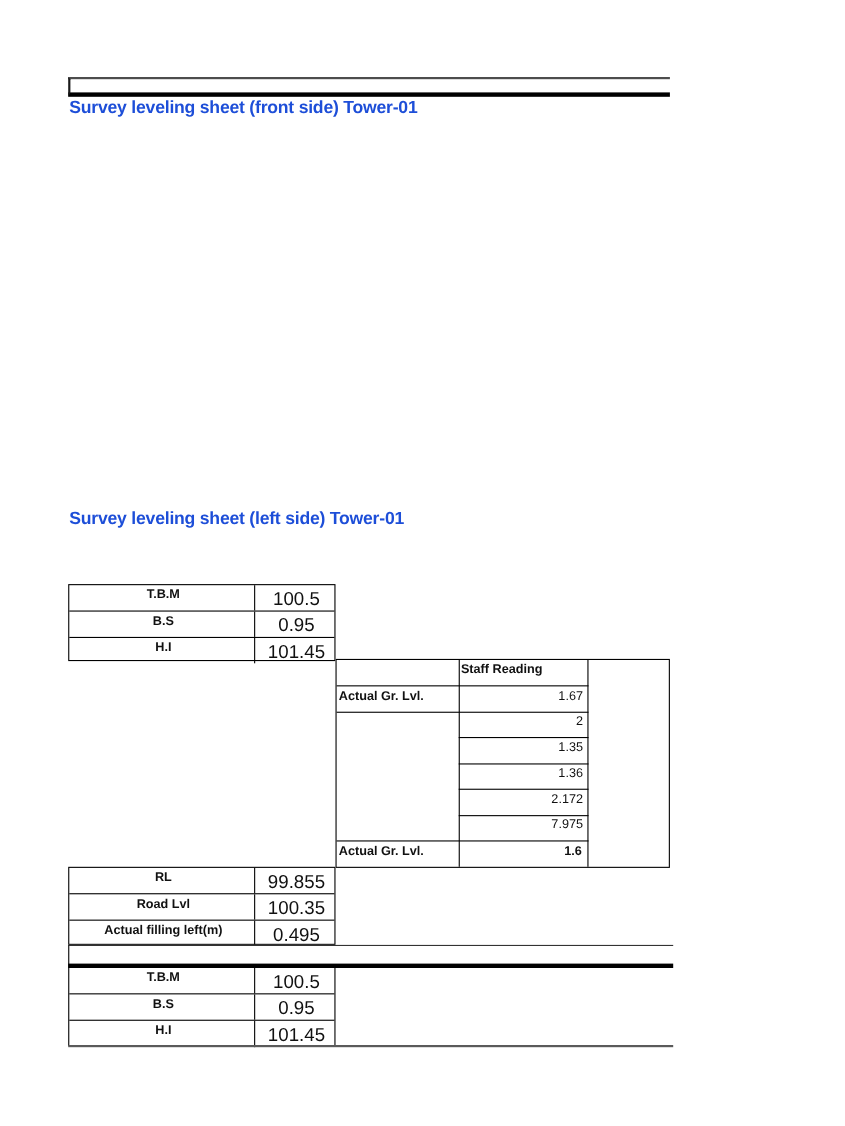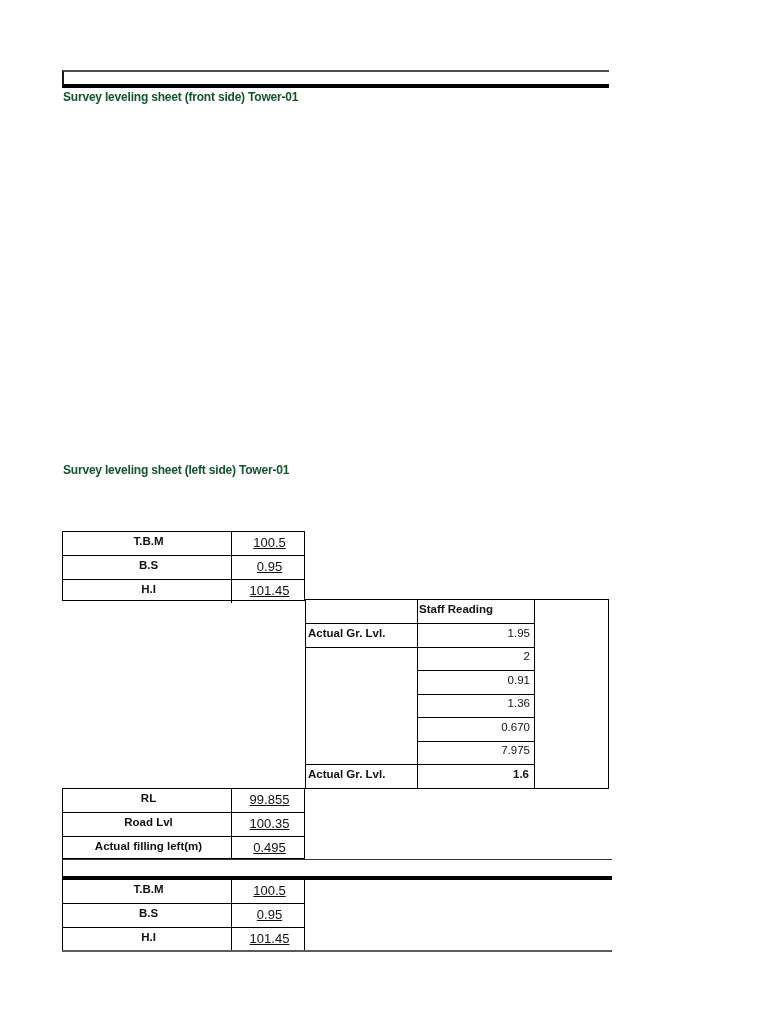--- a/index.html
+++ b/index.html
@@ -2,36 +2,36 @@
 <html><head>
 <meta charset="utf-8">
 <style>
   html,body{margin:0;padding:0;background:#ffffff;}
   #page{
     position:relative;width:768px;height:1024px;background:#ffffff;overflow:hidden;
     font-family:"Liberation Sans","DejaVu Sans",sans-serif;color:#111;
   }
   .abs{position:absolute;box-sizing:border-box;}
   .title{
-    font-size:12px;font-weight:700;letter-spacing:-0.2px;color:#14532d;white-space:nowrap;
+    font-size:16px;font-weight:700;letter-spacing:-0.2px;color:#1d4ed8;white-space:nowrap;
   }
   
   .top-box{
     left:62px;top:70px;width:547px;height:18px;background:#fff;
     border-top:2px solid #4d4d4d;border-left:2px solid #1a1a1a;border-bottom:4px solid #000;
   }
   
   .lv-table{width:243px;border:1.4px solid #000;background:#fff;text-align:center;}
   .lv-row{display:flex;border-bottom:1.4px solid #000;}
   .lv-row:last-child{border-bottom:none;}
   .lv-label{
     width:165px;border-right:1.4px solid #000;font-weight:700;font-size:11.5px;
     padding:3px 0 0 3px;white-space:nowrap;overflow:hidden;
   }
-  .lv-value{flex:1;font-size:13px;padding:3px 0 0 3px;white-space:nowrap;text-decoration:underline;}
+  .lv-value{flex:1;font-size:17px;padding:3px 0 0 3px;white-space:nowrap;}
   #tbl-benchmark-top{left:62px;top:531px;height:70px;}
   #tbl-benchmark-top .lv-row{height:22.9px;}
   #tbl-result{left:62px;top:788px;height:71px;}
   #tbl-result .lv-row{height:23.2px;}
   #tbl-benchmark-bottom{left:62px;top:880px;height:71px;border-top:none;border-bottom:none;}
   #tbl-benchmark-bottom .lv-row{height:23.2px;}
   #tbl-benchmark-bottom .lv-row:last-child{border-bottom:none;}
   
   .staff{left:305px;top:599px;width:304px;height:190px;border:1.4px solid #000;background:#fff;padding-left:28px;}
   .vline{position:absolute;top:0;bottom:0;width:0;border-left:1.4px solid #000;}
@@ -81,25 +81,25 @@
     <div class="hseg" style="left:0;width:229px;top:47px;"></div>
     <div class="hseg" style="left:0;width:229px;top:164px;"></div>
 
     <div class="hseg" style="left:111px;width:118px;top:70px;"></div>
     <div class="hseg" style="left:111px;width:118px;top:94px;"></div>
     <div class="hseg" style="left:111px;width:118px;top:117px;"></div>
     <div class="hseg" style="left:111px;width:118px;top:141px;"></div>
 
     <div class="scell bold" style="left:113px;top:3px;width:114px;">Staff Reading</div>
     <div class="scell bold" style="left:2px;top:27px;width:108px;">Actual Gr. Lvl.</div>
-    <div class="scell num" style="left:113px;top:27px;width:114px;">1.95</div>
+    <div class="scell num" style="left:113px;top:27px;width:114px;">1.67</div>
     <div class="scell num" style="left:113px;top:50px;width:114px;">2</div>
-    <div class="scell num" style="left:113px;top:74px;width:114px;">0.91</div>
+    <div class="scell num" style="left:113px;top:74px;width:114px;">1.35</div>
     <div class="scell num" style="left:113px;top:97px;width:114px;">1.36</div>
-    <div class="scell num" style="left:113px;top:121px;width:114px;">0.670</div>
+    <div class="scell num" style="left:113px;top:121px;width:114px;">2.172</div>
     <div class="scell num" style="left:113px;top:144px;width:114px;">7.975</div>
     <div class="scell bold" style="left:2px;top:168px;width:108px;">Actual Gr. Lvl.</div>
     <div class="scell num bold" style="left:113px;top:168px;width:113px;">1.6</div>
   </div>
 
   <div class="abs lv-table" id="tbl-result">
     <div class="lv-row">
       <div class="lv-label">RL</div>
       <div class="lv-value">99.855</div>
     </div>

